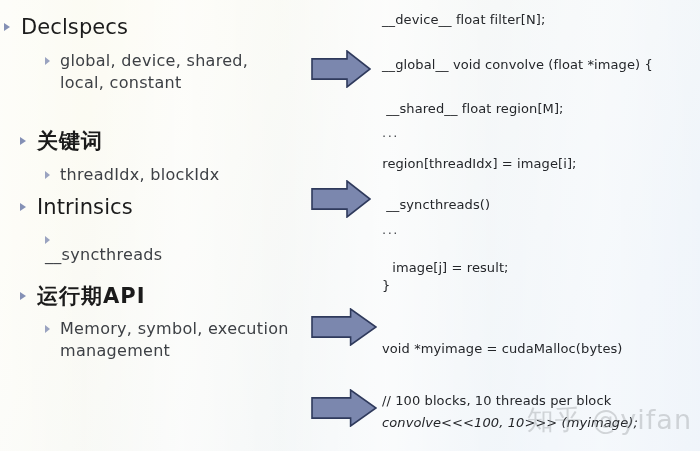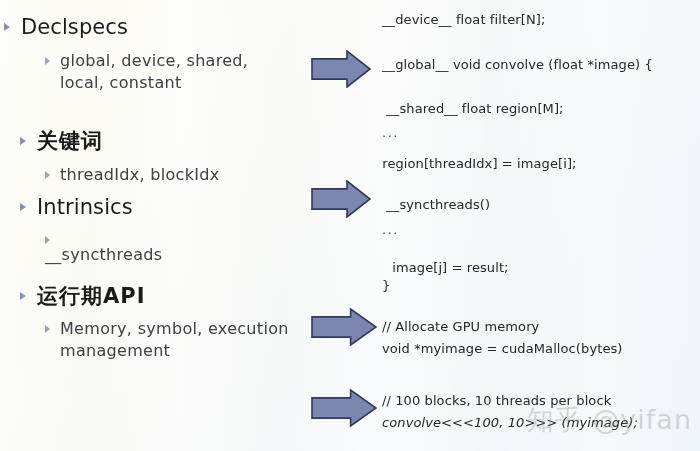--- a/index.html
+++ b/index.html
@@ -199,21 +199,20 @@
   <div id="code">
       <div class="code-line" style="left: 4px; top: 11px;">__device__ float filter[N];</div>
       <div class="code-line" style="left: 4px; top: 56px;">__global__ void convolve (float *image) {</div>
       <div class="code-line" style="left: 4px; top: 100px;"> __shared__ float region[M];</div>
       <div class="code-line dots" style="left: 4px; top: 124px;">...</div>
       <div class="code-line" style="left: 0; top: 155px;"> region[threadIdx] = image[i];</div>
       <div class="code-line" style="left: 4px; top: 196px;"> __syncthreads()</div>
       <div class="code-line dots" style="left: 4px; top: 221px;">...</div>
       <div class="code-line" style="left: 10px; top: 259px;"> image[j] = result;</div>
       <div class="code-line" style="left: 4px; top: 277px;">}</div>
-      <div class="code-line" style="left: 4px; top: 318px;">// Allocate GPU memory</div>
       <div class="code-line" style="left: 4px; top: 340px;">void *myimage = cudaMalloc(bytes)</div>
       <div class="code-line" style="left: 4px; top: 392px;">// 100 blocks, 10 threads per block</div>
       <div class="code-line" style="left: 4px; top: 414px; font-style: italic;">convolve&lt;&lt;&lt;100, 10&gt;&gt;&gt; (myimage);</div>
     </div>
 
   <div id="watermark">知乎 @yifan</div>
 
 </div>
 
 </body></html>

